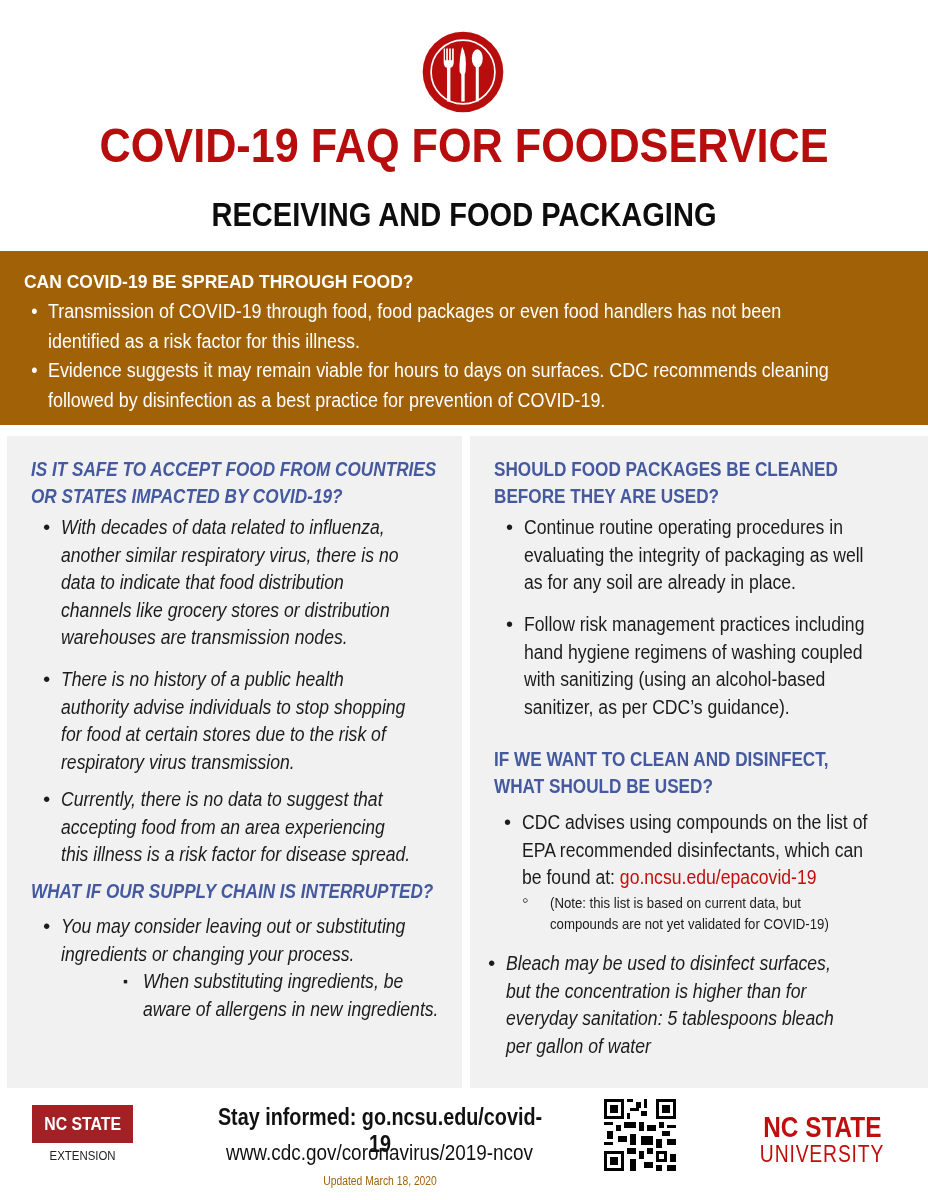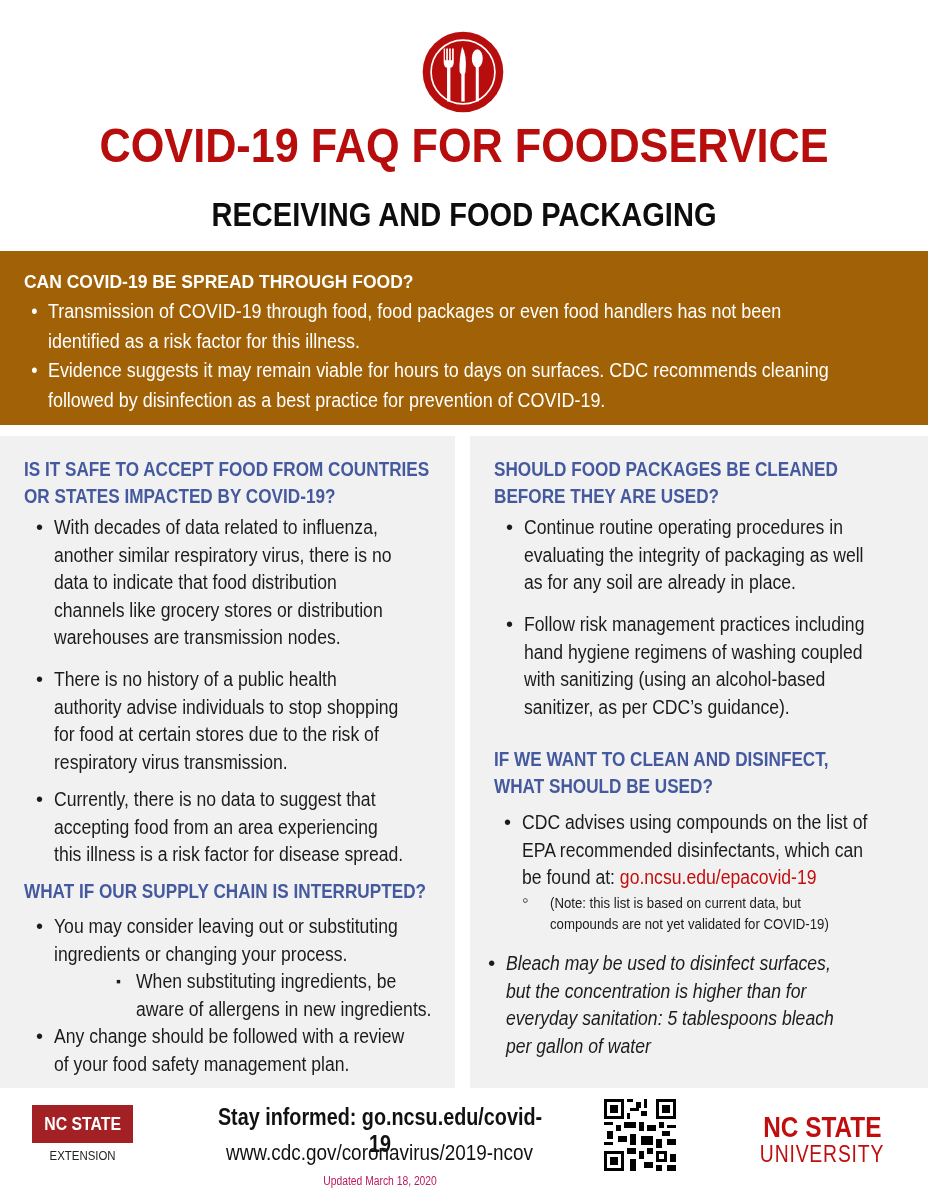--- a/index.html
+++ b/index.html
@@ -22,21 +22,21 @@
     background: #a16207; color: #ffffff; padding: 20px 24px 0 24px;
   }
   .band h2 { font-size: 19px; font-weight: bold; margin-bottom: 4px; transform: scaleX(0.92); transform-origin: left; }
   .band ul { list-style: none; }
   .band li { position: relative; padding-left: 26px; font-size: 19.5px; line-height: 29.5px; transform: scaleX(0.92); transform-origin: left; width: 1000px; }
   .band li::before { content: "•"; position: absolute; left: 8px; top: 0; }
 
   .panel {
     position: absolute; top: 436px; height: 652px; background: #f1f1f1;
   }
-  .panel.left { left: 0; width: 455px; }
+  .panel.left { left: 7px; width: 455px; font-style: italic; }
   .panel.right { left: 470px; width: 458px; }
 
   .q {
     font-weight: bold; color: #45599f; font-size: 19.5px; line-height: 27px;
     transform: scaleX(0.88); transform-origin: left; white-space: nowrap;
   }
   .list { list-style: none; }
   .list > li {
     position: relative; padding-left: 28px; font-size: 20px; line-height: 27.5px; color: #1c1c1c;
   }
@@ -53,21 +53,21 @@
   .ext-badge {
     position: absolute; left: 32px; top: 17px; width: 101px; height: 38px; background: #a32124;
     color: #fff; font-weight: bold; font-size: 18px; display: flex; align-items: center; justify-content: center;
   }
   .ext-badge span { transform: scaleX(0.88); display: inline-block; }
   .ext-label { position: absolute; left: 32px; width: 101px; top: 60px; text-align: center; font-size: 13px; color: #222; }
   .ext-label span { transform: scaleX(0.88); display: inline-block; }
   .stay { position: absolute; left: 190px; width: 380px; top: 16px; text-align: center; font-weight: bold; font-size: 23px; color: #111; }
   .stay span, .cdc span, .updated span { display: inline-block; transform: scaleX(0.86); }
   .cdc { position: absolute; left: 180px; width: 400px; top: 52px; text-align: center; font-size: 22px; color: #111; }
-  .updated { position: absolute; left: 190px; width: 380px; top: 86px; text-align: center; font-size: 12px; color: #be185d; }
+  .updated { position: absolute; left: 190px; width: 380px; top: 86px; text-align: center; font-size: 12px; color: #a16207; }
   .qr { position: absolute; left: 604px; top: 11px; width: 72px; height: 72px; }
   .ncsu { position: absolute; left: 742px; width: 160px; top: 24px; text-align: center; color: #c00d0d; }
   .ncsu .a { font-weight: bold; font-size: 29px; line-height: 30px; display: inline-block; transform: scaleX(0.84); }
   .ncsu .b { font-size: 23px; line-height: 24px; letter-spacing: 1px; display: inline-block; transform: scaleX(0.84); }
 </style>
 </head>
 <body>
 
 <svg class="logo" viewBox="0 0 100 100">
   <circle cx="50" cy="50" r="48" fill="#b80d0d"></circle>
@@ -127,24 +127,20 @@
   <ul class="list" style="position:absolute; left:26px; top:477px;">
     <li>
       <span class="txt">You may consider leaving out or substituting</span><br>
       <span class="txt">ingredients or changing your process.</span>
       <ul class="sub" style="margin-left:54px;">
         <li class="square">
           <span class="txt">When substituting ingredients, be</span><br>
           <span class="txt">aware of allergens in new ingredients.</span>
         </li>
       </ul>
-    </li>
-    <li>
-      <span class="txt">Any change should be followed with a review</span><br>
-      <span class="txt">of your food safety management plan.</span>
     </li>
   </ul>
 </section>
 
 <section class="panel right">
   <div style="position:absolute; left:24px; top:20px;">
     <div class="q">SHOULD FOOD PACKAGES BE CLEANED</div>
     <div class="q">BEFORE THEY ARE USED?</div>
   </div>
   <ul class="list" style="position:absolute; left:26px; top:78px;">

